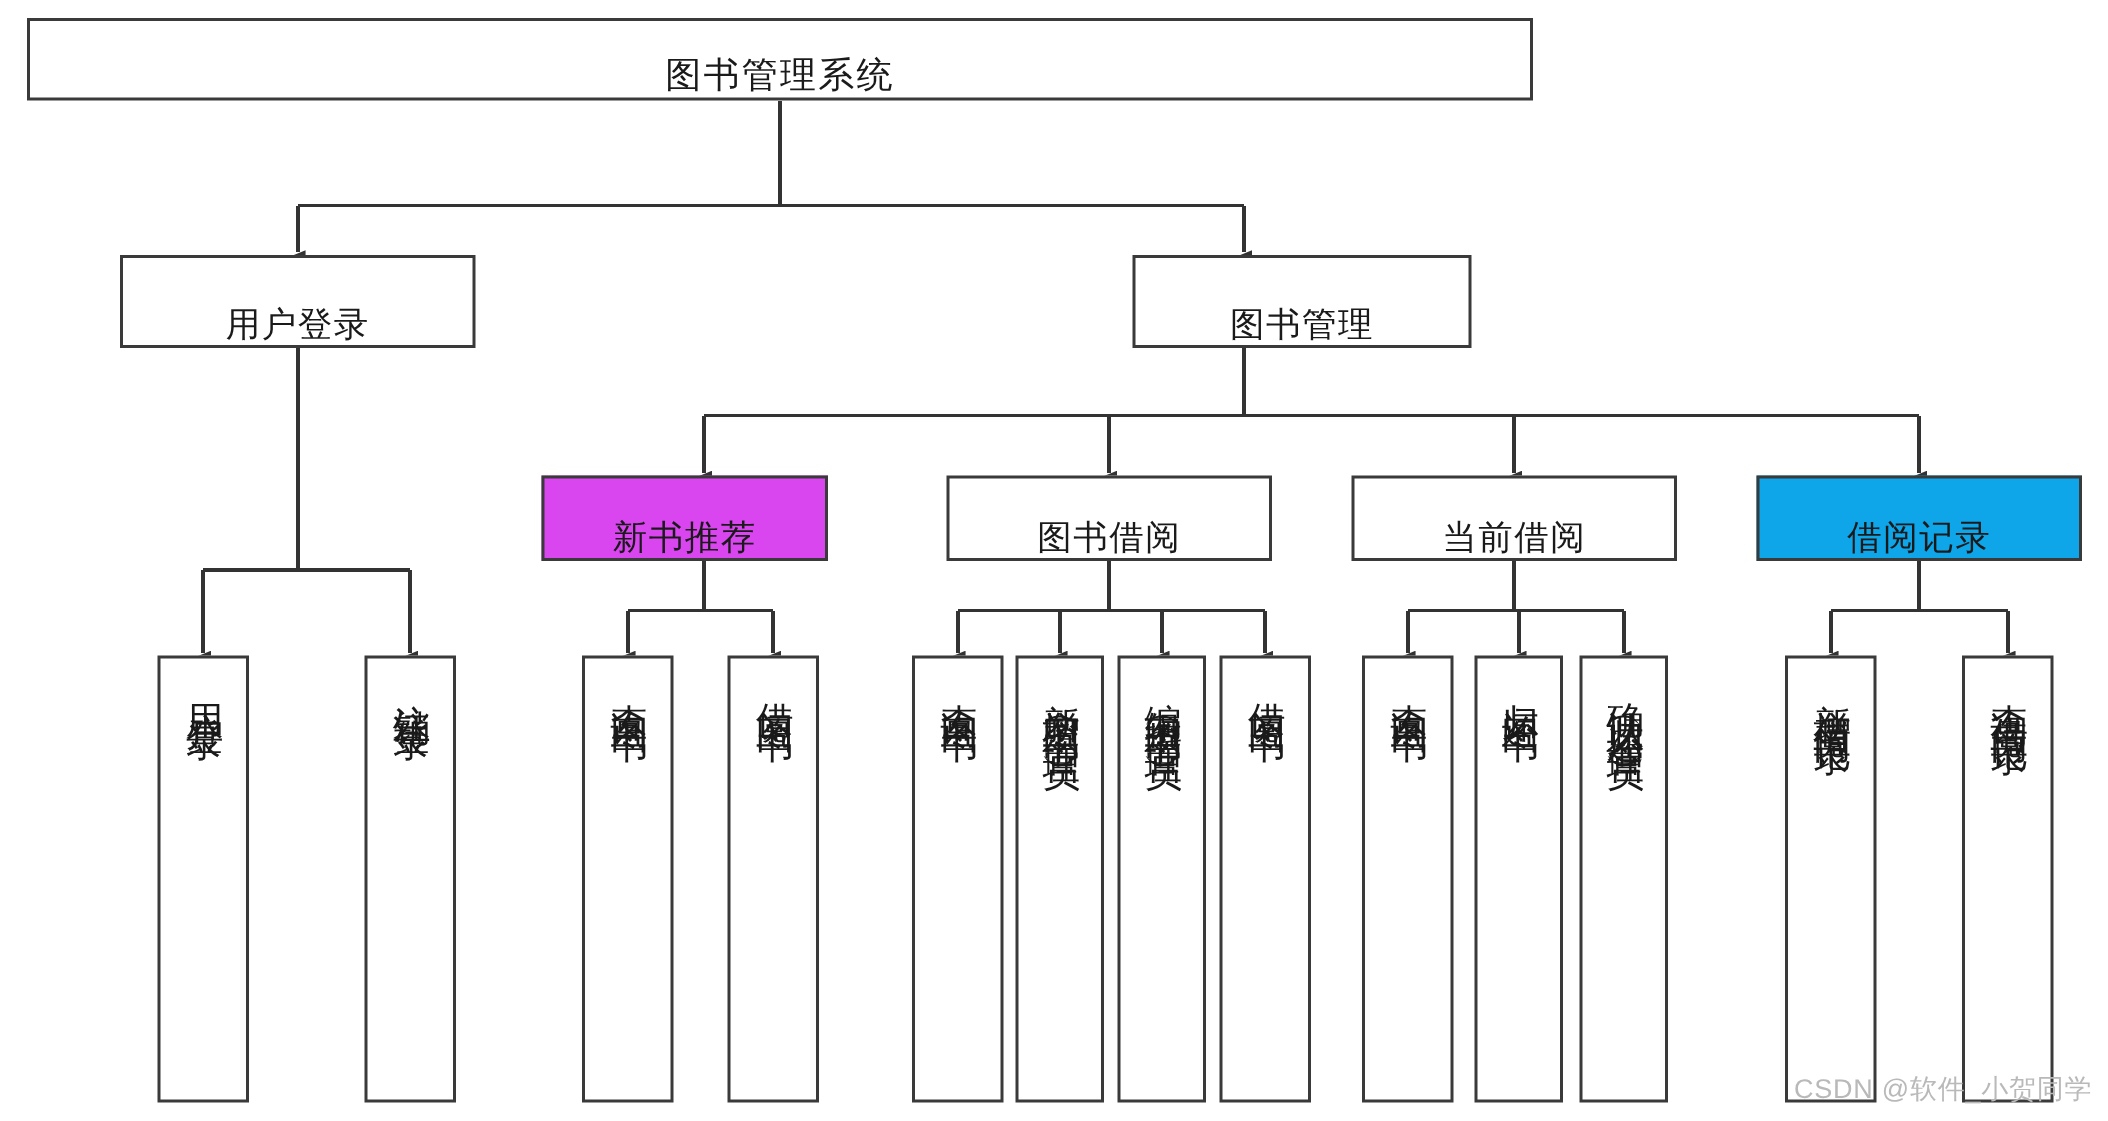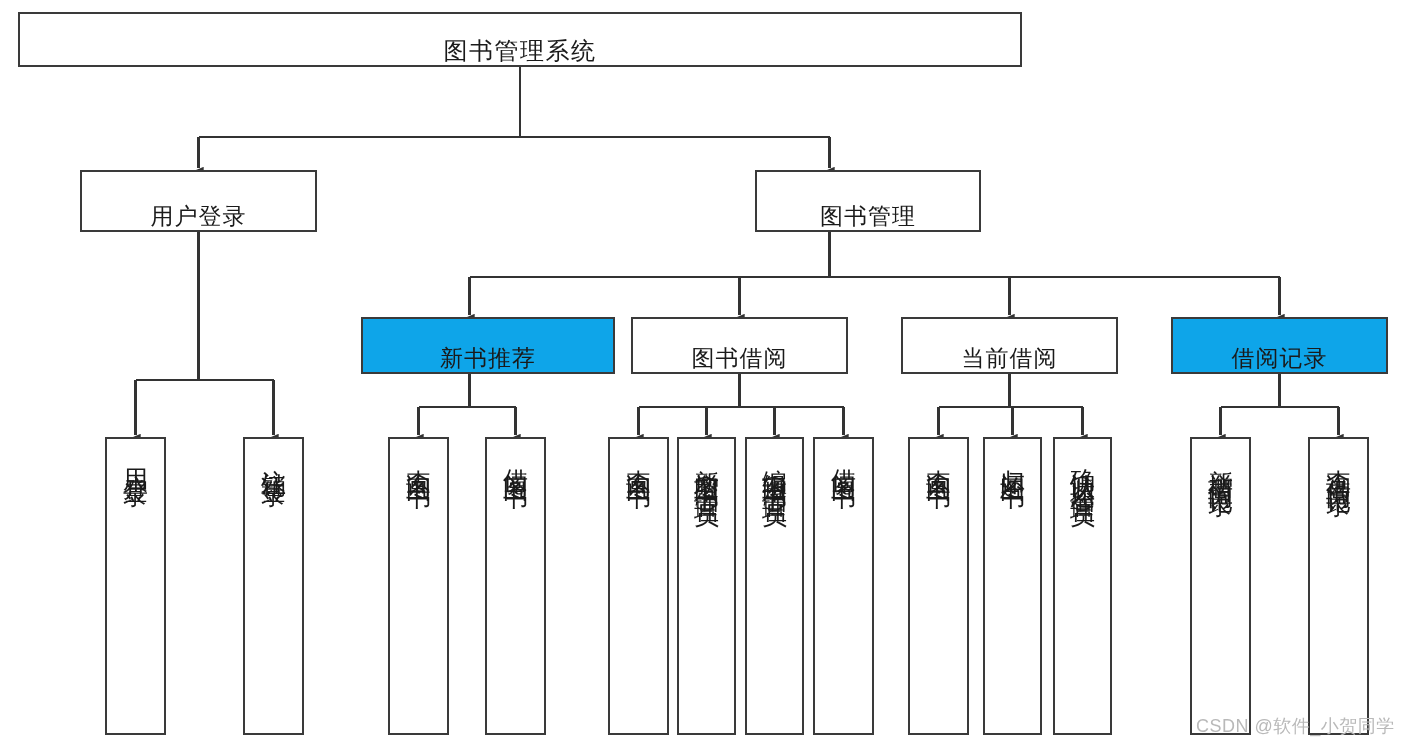--- a/index.html
+++ b/index.html
@@ -128,21 +128,21 @@
     <span class="label">图书管理系统</span>
   </div>
 
   <div class="node horiz" style="left: 80px; top: 170px; width: 237px; height: 62px; border-color: rgb(58, 58, 58); background: rgb(255, 255, 255); color: rgb(26, 26, 26);">
     <span class="label">用户登录</span>
   </div>
   <div class="node horiz" style="left: 711px; top: 170px; width: 226px; height: 62px; border-color: rgb(58, 58, 58); background: rgb(255, 255, 255); color: rgb(26, 26, 26); margin-left: 44px;">
     <span class="label">图书管理</span>
   </div>
 
-  <div class="node horiz" style="left: 361px; top: 317px; width: 254px; height: 57px; border-color: rgb(58, 58, 58); background: #0ea5e9; color: rgb(26, 26, 26);">
+  <div class="node horiz" style="left: 361px; top: 317px; width: 191px; height: 57px; border-color: rgb(58, 58, 58); background: #d946ef; color: rgb(26, 26, 26);">
     <span class="label">新书推荐</span>
   </div>
   <div class="node horiz" style="left: 901px; top: 317px; width: 217px; height: 57px; border-color: rgb(58, 58, 58); background: rgb(255, 255, 255); color: rgb(26, 26, 26);">
     <span class="label">当前借阅</span>
   </div>
   <div class="node horiz" style="left: 631px; top: 317px; width: 217px; height: 57px; border-color: rgb(58, 58, 58); background: rgb(255, 255, 255); color: rgb(26, 26, 26);">
     <span class="label">图书借阅</span>
   </div>
   <div class="node horiz" style="left: 1171px; top: 317px; width: 217px; height: 57px; border-color: rgb(58, 58, 58); background: #0ea5e9; color: rgb(26, 26, 26);">
     <span class="label">借阅记录</span>

